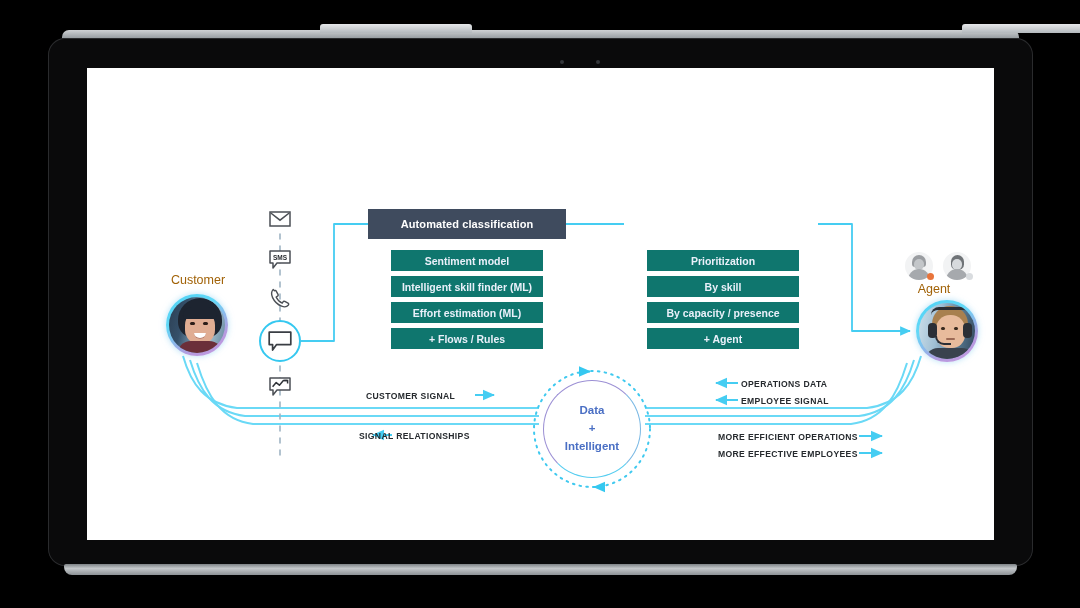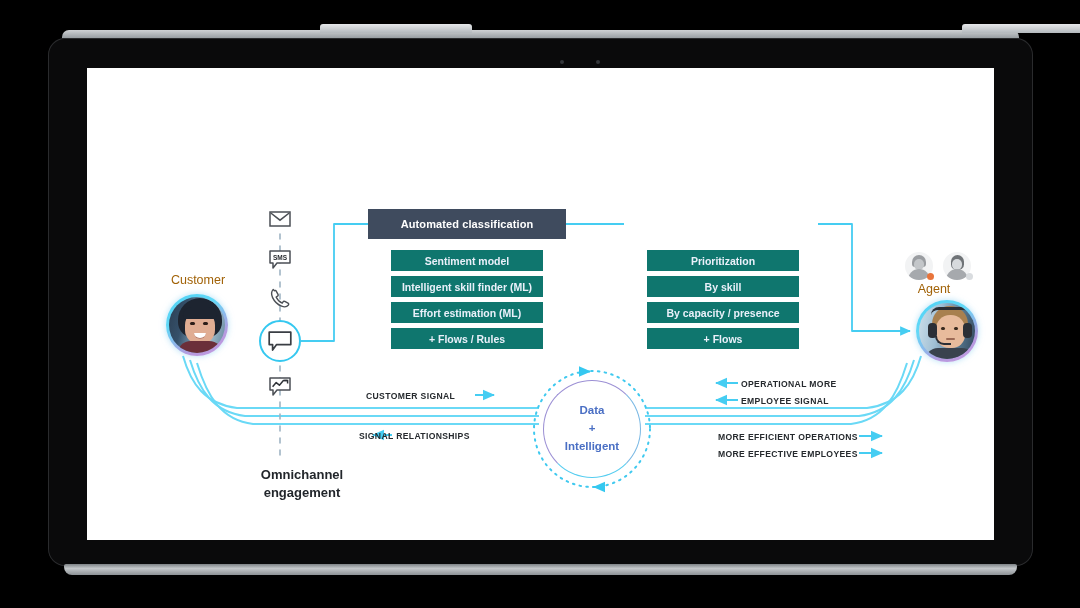--- a/index.html
+++ b/index.html
@@ -256,21 +256,21 @@
           <div class="item r0">Sentiment model</div>
           <div class="item r1">Intelligent skill finder (ML)</div>
           <div class="item r2">Effort estimation (ML)</div>
           <div class="item r3">+ Flows / Rules</div>
         </div>
 
         <div class="col-r">
           <div class="item r0">Prioritization</div>
           <div class="item r1">By skill</div>
           <div class="item r2">By capacity / presence</div>
-          <div class="item r3">+ Flows</div>
+          <div class="item r3">+ Agent</div>
         </div>
 
         <div class="role-label lbl-customer">Customer</div>
         <div class="avatar-ring cust-ring">
           <div class="avatar-inner">
             <div class="ph-cust">
               <div class="hair"></div>
                 <div class="face"></div>
                 <div class="hairf"></div>
               <div class="eye l"></div>
@@ -353,28 +353,24 @@
         </div>
 
         <div class="data-circle">
           <span>Data</span>
           <span>+</span>
           <span>Intelligent</span>
         </div>
 
         <div class="flow-lbl f-cust-sig">CUSTOMER SIGNAL</div>
         <div class="flow-lbl f-deeper">SIGNAL RELATIONSHIPS</div>
-        <div class="flow-lbl f-op-data">OPERATIONAL MORE</div>
+        <div class="flow-lbl f-op-data">OPERATIONS DATA</div>
         <div class="flow-lbl f-emp-sig">EMPLOYEE SIGNAL</div>
         <div class="flow-lbl f-more-eff">MORE EFFICIENT OPERATIONS</div>
         <div class="flow-lbl f-more-emp">MORE EFFECTIVE EMPLOYEES</div>
 
-        <div class="omni">
-          <div>Omnichannel</div>
-          <div>engagement</div>
-        </div>
 
       </div>
     </div>
   </div>
 
   <div class="trim-bot"></div>
 </div>
 
 </body></html>

